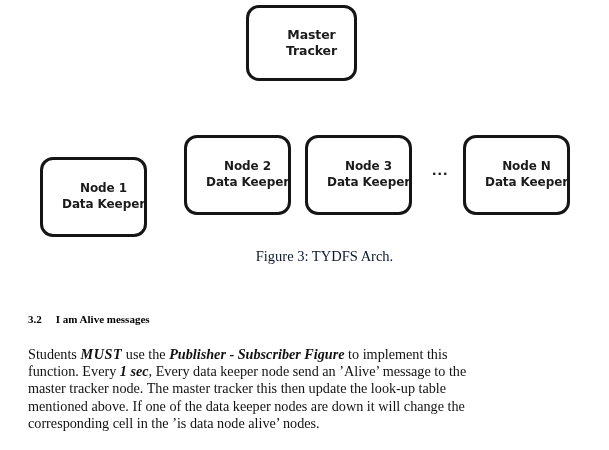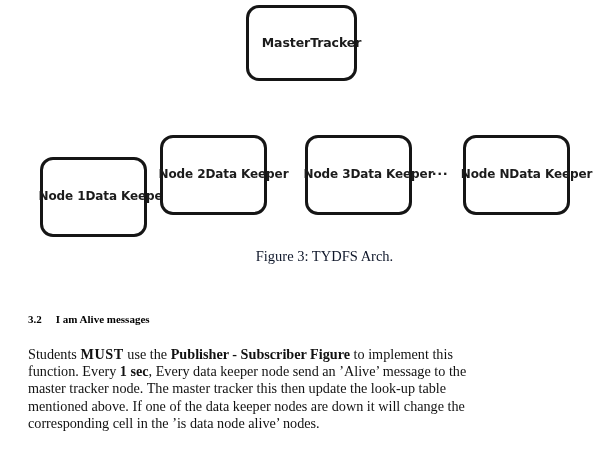--- a/index.html
+++ b/index.html
@@ -26,20 +26,21 @@
     height: 275px;
   }
 
   .node-box {
     position: absolute;
     box-sizing: border-box;
     background: #ffffff;
     border: 3px solid #151515;
     border-radius: 13px;
     display: flex;
+    flex-direction: column;
     align-items: center;
     justify-content: center;
     font-family: "DejaVu Sans", "Liberation Sans", sans-serif;
     font-weight: bold;
     color: #1b1b1b;
     letter-spacing: -0.1px;
     padding-left: 20px;
   }
   .node-box .line {
     display: block;
@@ -57,21 +58,21 @@
   }
 
   
   .keeper {
     top: 135px;
     width: 107px;
     height: 80px;
     font-size: 12px;
   }
   #node-1 { left: 40px; margin-top: 22px; }
-  #node-2 { left: 160px; }
+  #node-2 { left: 184px; }
   #node-3 { left: 305px; }
   #node-n { left: 463px; }
 
   #node-ellipsis {
     position: absolute;
     left: 425px;
     top: 163px;
     width: 30px;
     text-align: center;
     font-family: "DejaVu Sans", "Liberation Sans", sans-serif;
@@ -111,21 +112,21 @@
     top: 346px;
     width: 553px;
     font-size: 14.2px;
     line-height: 17.2px;
     color: #111111;
   }
   #body-text .tline {
     display: block;
     white-space: nowrap;
   }
-  #body-text b { font-weight: bold; }
+  #body-text b { font-weight: bold; font-style: italic; }
   .sp { letter-spacing: 0.6px; }
 </style>
 </head>
 <body>
 
 <div id="figure-area">
 
   <div class="node-box" id="master-tracker">
     <span class="line">Master</span>
     <span class="line">Tracker</span>

